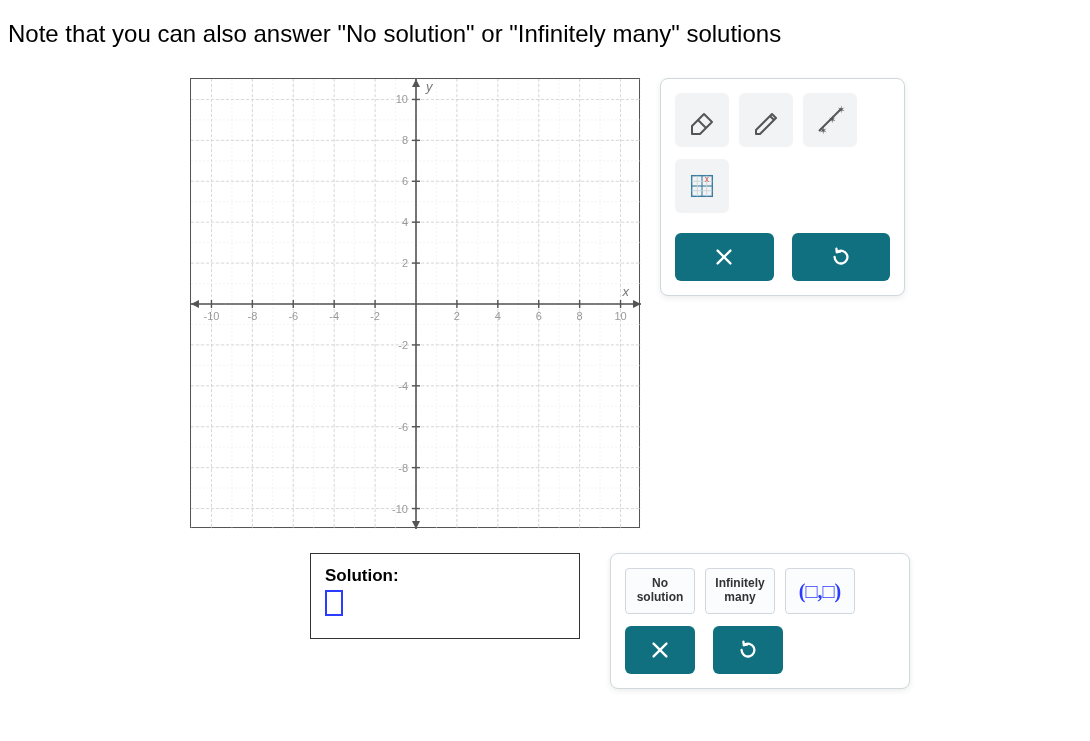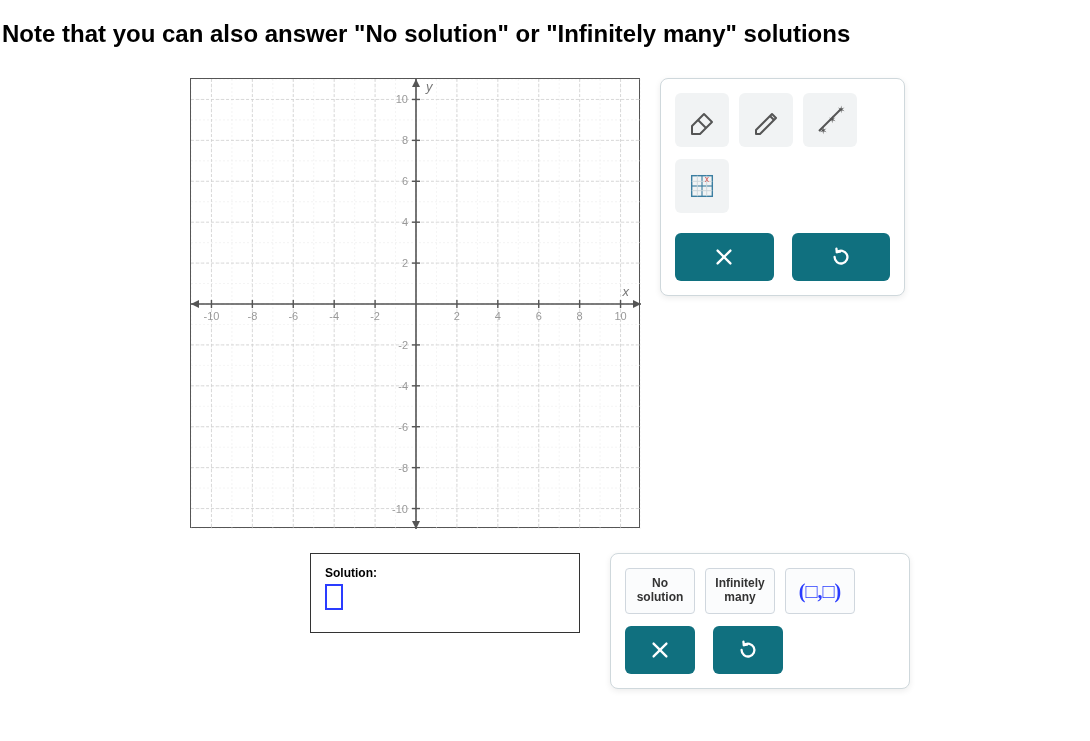--- a/index.html
+++ b/index.html
@@ -6,22 +6,21 @@
   body {
     margin: 0;
     padding: 20px 0 20px 0;
     font-family: Verdana, Geneva, sans-serif;
     background: #fff;
     color: #000;
   }
   .instruction {
     font-size: 24px;
     margin-bottom: 30px;
-    padding-left: 2px;
-    font-weight: bold;
+    padding-left: 8px;
   }
   .main-row {
     display: flex;
     align-items: flex-start;
     gap: 20px;
     padding-left: 190px;
   }
   .graph-box {
     width: 450px;
     height: 450px;
@@ -69,21 +68,21 @@
     gap:30px;
     margin-top:25px;
     padding-left:310px;
   }
   .solution-box {
     width: 270px;
     border:1px solid #333;
     padding:12px 14px 18px 14px;
     background:#fff;
   }
-  .solution-label { font-weight:bold; font-size:12px; margin-bottom:4px; }
+  .solution-label { font-weight:bold; font-size:17px; margin-bottom:4px; }
   .placeholder-rect {
     width:18px; height:26px;
     border:2px solid #2a3cff;
     display:inline-block;
   }
   .answer-panel { width: 300px; }
   .answer-row { display:flex; gap:10px; margin-bottom:12px;font-weight:bold; }
   .answer-opt {
     width:70px; height:46px;
     border:1px solid #d0d7de;

